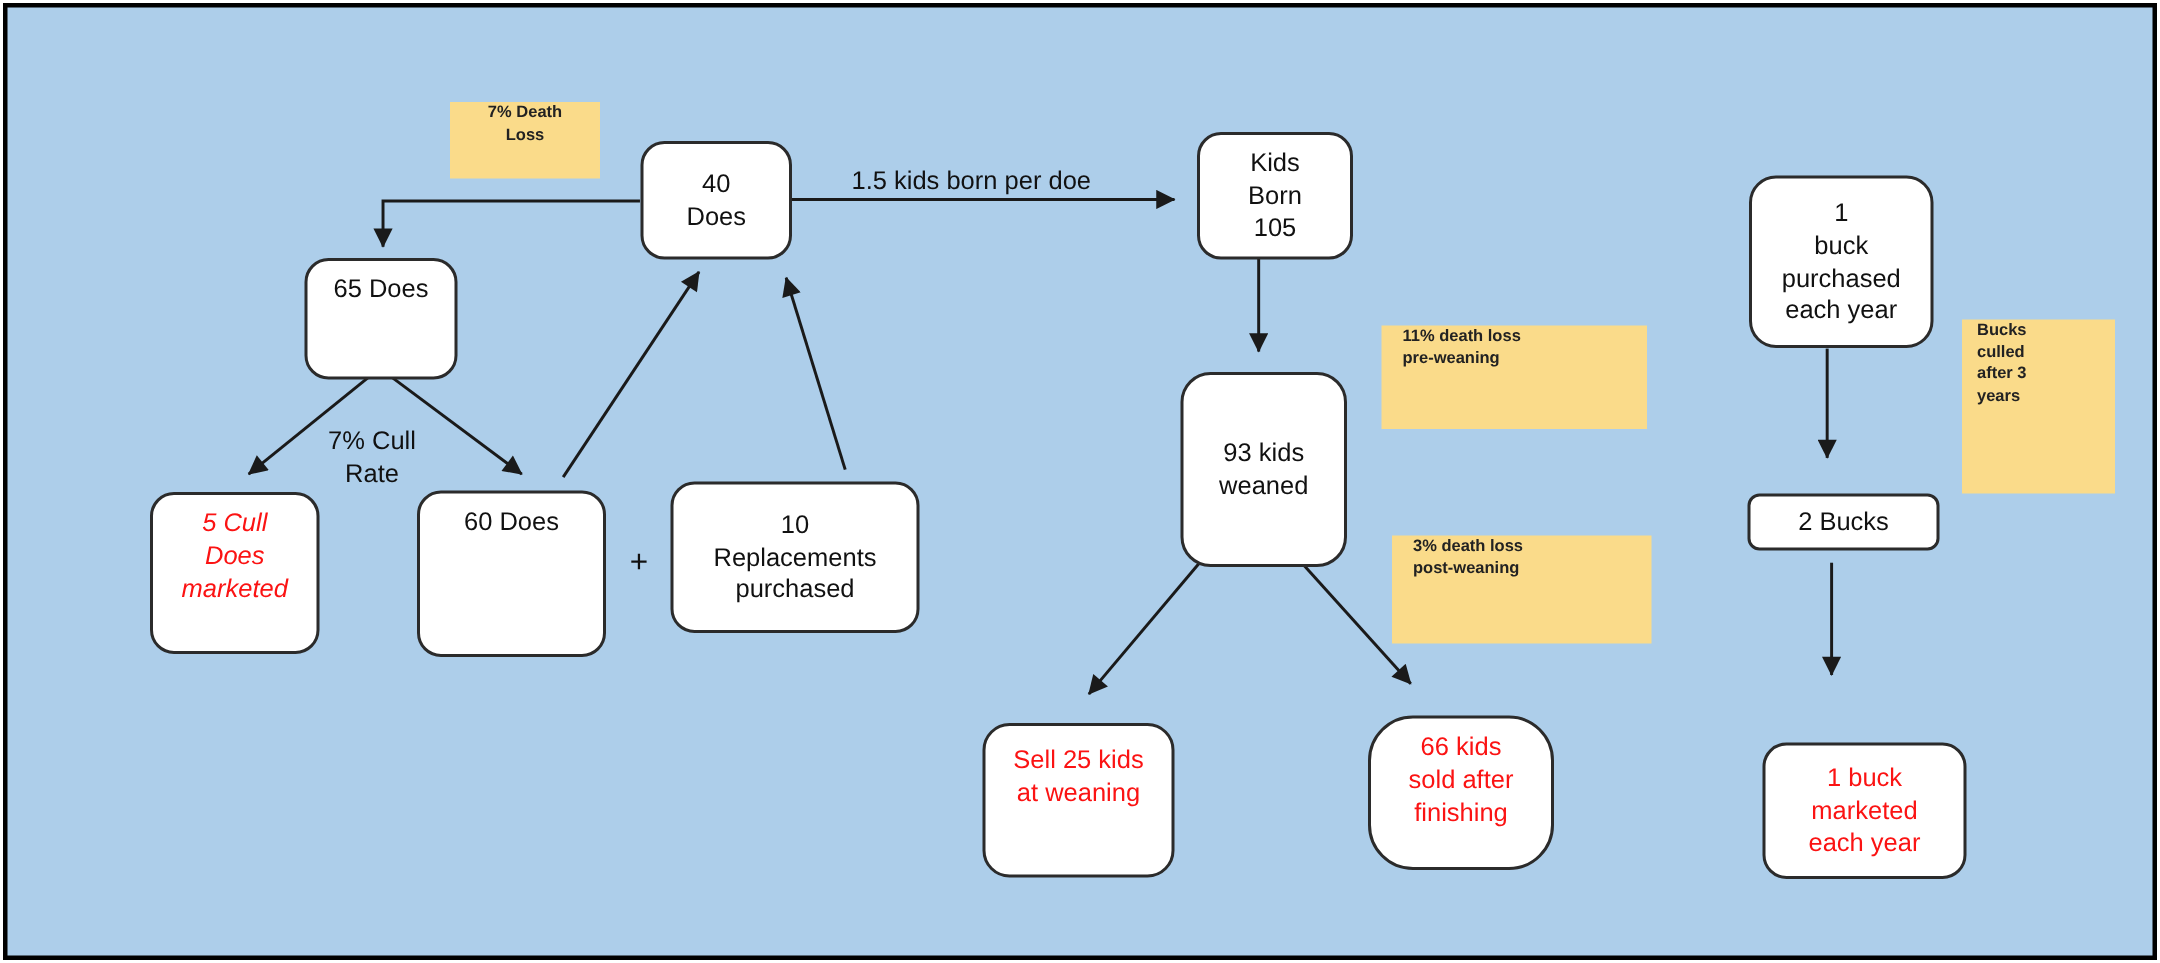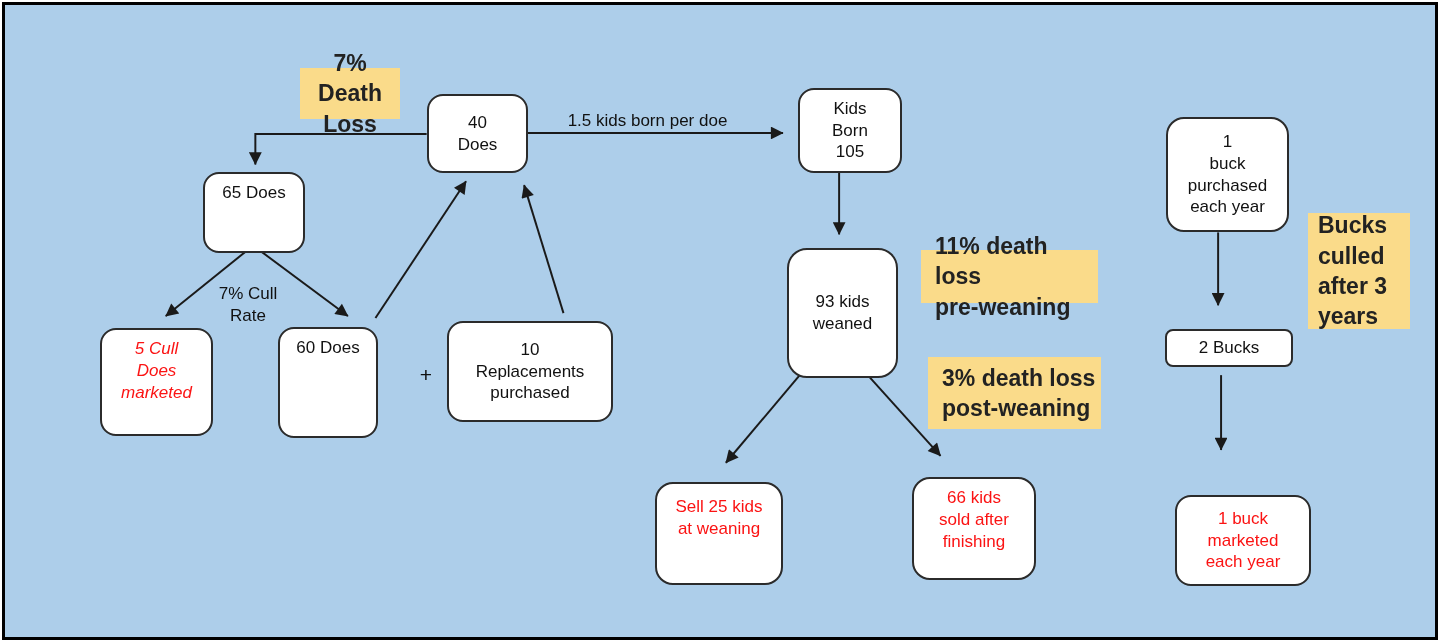--- a/index.html
+++ b/index.html
@@ -12,45 +12,45 @@
   .box{position:absolute;box-sizing:border-box;background:#ffffff;
        border:2px solid #2b2b2b;border-radius:16px;color:#111111;
        font-size:17px;line-height:1.28;text-align:center;
        display:flex;flex-direction:column;align-items:center;}
   .box .line{display:block;width:100%;}
   .v-center{justify-content:center;}
   .v-top{justify-content:flex-start;padding-top:8px;}
   .red{color:#FB1313;}
 
   .ybox{position:absolute;box-sizing:border-box;background:#FADB8A;
-        color:#222222;font-size:23px;font-weight:600;line-height:1.32;
-        display:flex;flex-direction:column;justify-content:center;}
+        color:#222222;font-size:11px;font-weight:600;line-height:1.32;
+        display:flex;flex-direction:column;}
   .y-center{align-items:center;text-align:center;}
   .y-left{align-items:flex-start;text-align:left;padding-left:14px;}
 
   .flabel{position:absolute;box-sizing:border-box;color:#111111;font-size:17px;
           line-height:1.3;text-align:center;display:flex;flex-direction:column;
           justify-content:center;align-items:center;}
 
   
   #death-loss{left:295px;top:63px;width:100px;height:51px;}
   #does70{left:422px;top:89px;width:101px;height:79px;}
   #kids-per-doe{left:545px;top:104px;width:195px;height:24px;}
   #kids-born{left:793px;top:83px;width:104px;height:85px;}
   #does65{left:198px;top:167px;width:102px;height:81px;}
   #cull-rate{left:200px;top:276px;width:86px;height:48px;}
   #cull-does{left:95px;top:323px;width:113px;height:108px;font-style:italic;}
-  #does60{left:273px;top:322px;width:100px;height:111px;}
+  #does60{left:273px;top:322px;width:126px;height:111px;}
   #plus{left:406px;top:355px;width:30px;height:30px;font-size:21px;}
   #replacements{left:442px;top:316px;width:166px;height:101px;}
   #kids-weaned{left:782px;top:243px;width:111px;height:130px;border-radius:20px;}
-  #preweaning{left:916px;top:212px;width:177px;height:53px;margin-top:33px;}
+  #preweaning{left:916px;top:212px;width:177px;height:69px;}
   #postweaning{left:923px;top:352px;width:173px;height:72px;}
   #sell-weaning{left:650px;top:477px;width:128px;height:103px;border-radius:18px;padding-top:12px;align-items:flex-end;}
-  #sold-finishing{left:907px;top:472px;width:124px;height:103px;border-radius:18px;}
+  #sold-finishing{left:907px;top:472px;width:124px;height:103px;border-radius:30px;}
   #buck-purchased{left:1161px;top:112px;width:123px;height:115px;border-radius:18px;}
   #bucks-culled{left:1303px;top:208px;width:102px;height:116px;padding-left:10px;}
   #bucks2{left:1160px;top:324px;width:128px;height:38px;border-radius:8px;}
   #buck-marketed{left:1170px;top:490px;width:136px;height:91px;}
 </style>
 </head>
 <body>
 
 <div class="stage">
   <div class="frame">

